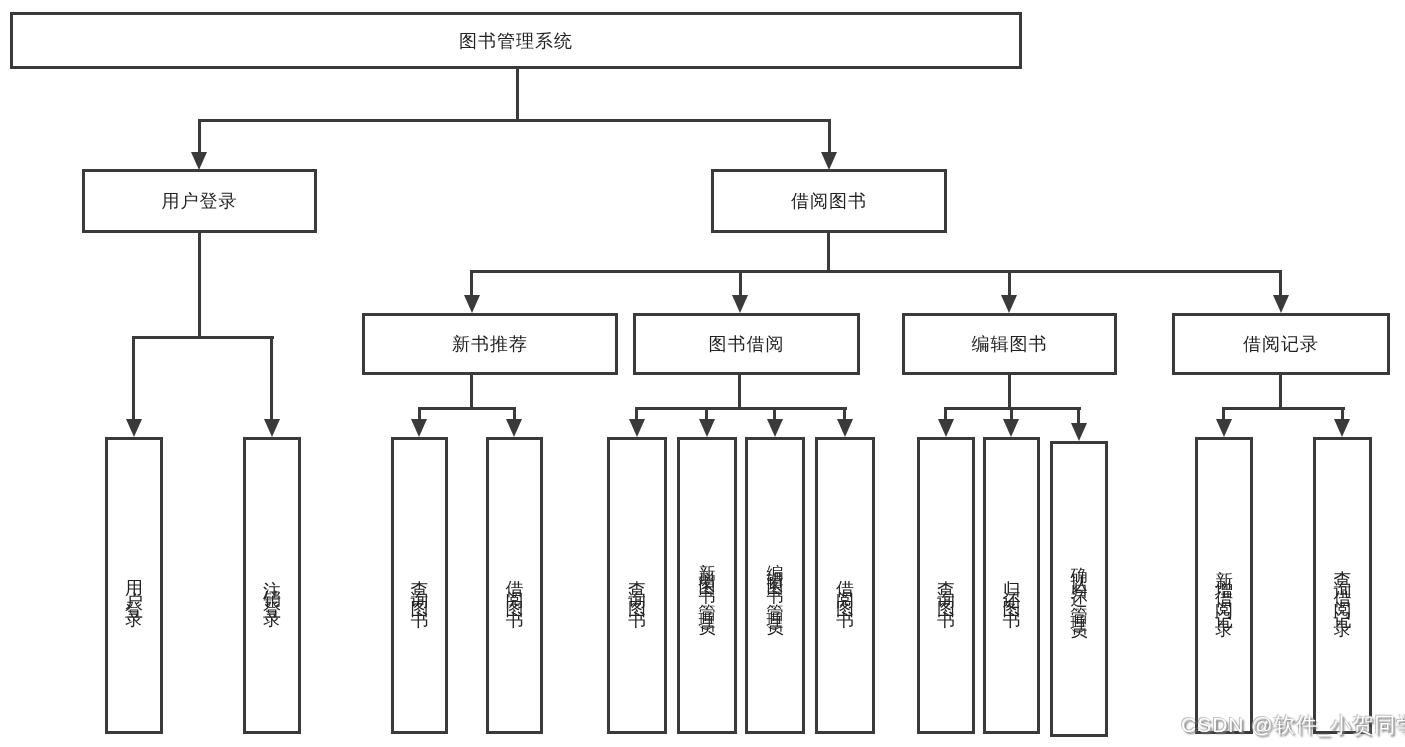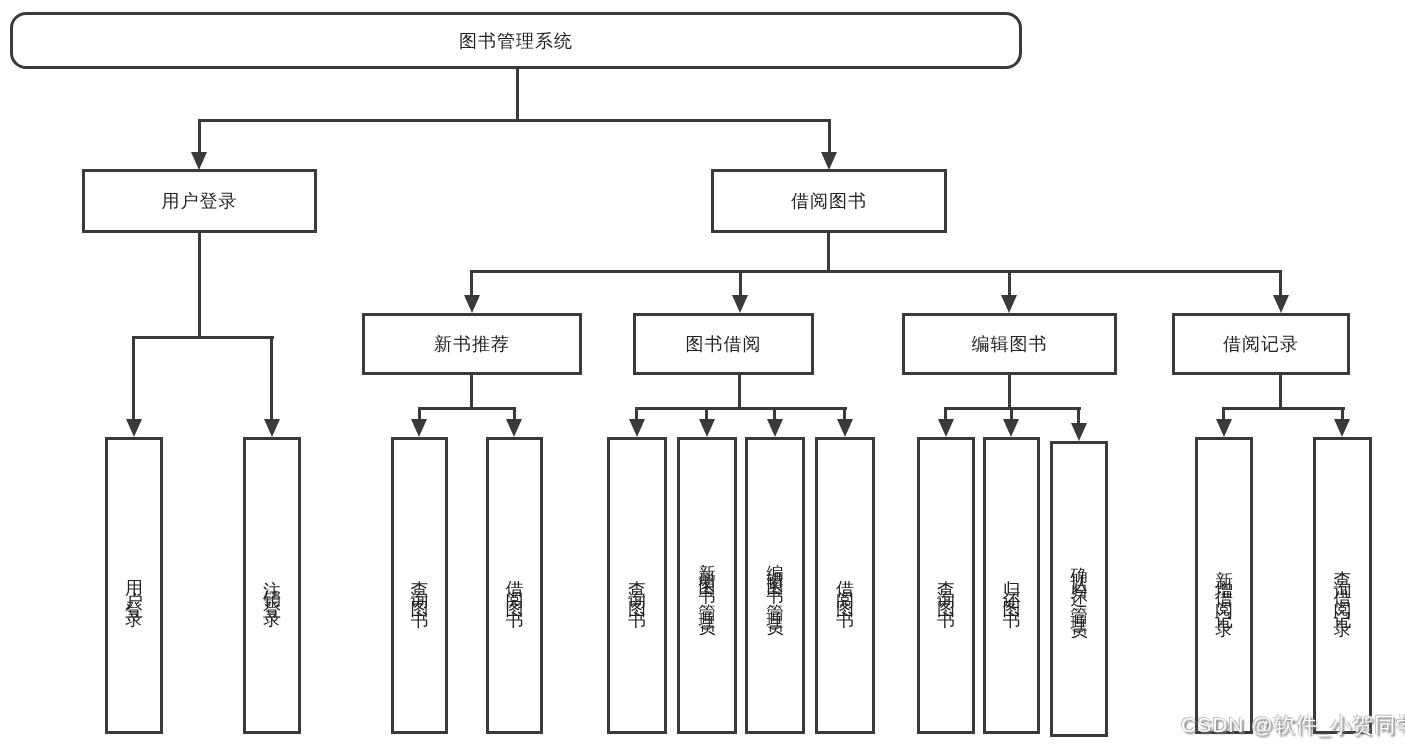--- a/index.html
+++ b/index.html
@@ -54,33 +54,33 @@
     color:#ffffff;font-weight:400;
     text-shadow:2px 2px 2px #787878, 0 0 1px #9a9a9a, -1px -1px 1px #c0c0c0;
     z-index:10;white-space:nowrap;
   }
 </style>
 </head>
 <body>
 
 <div class="stage">
 
-  <div class="box" style="left:10px;top:12px;width:1012px;height:57px;border-radius:16px;">图书管理系统</div>
+  <div class="box" style="left:10px;top:12px;width:1012px;height:57px;">图书管理系统</div>
 
   <div class="box" style="left:82px;top:169px;width:235px;height:64px;">用户登录</div>
 
   <div class="box" style="left:711px;top:169px;width:236px;height:64px;">借阅图书</div>
 
-  <div class="box" style="left:362px;top:313px;width:220px;height:62px;">新书推荐</div>
+  <div class="box" style="left:362px;top:313px;width:256px;height:62px;">新书推荐</div>
 
-  <div class="box" style="left:633px;top:313px;width:181px;height:62px;">图书借阅</div>
+  <div class="box" style="left:633px;top:313px;width:227px;height:62px;">图书借阅</div>
 
   <div class="box" style="left:902px;top:313px;width:215px;height:62px;">编辑图书</div>
 
-  <div class="box" style="left:1172px;top:313px;width:178px;height:62px;">借阅记录</div>
+  <div class="box" style="left:1172px;top:313px;width:218px;height:62px;">借阅记录</div>
 
   <div class="vbox" style="left:105px;top:437px;width:58px;height:297px;">用户登录</div>
 
   <div class="vbox" style="left:243px;top:437px;width:58px;height:297px;">注销登录</div>
 
   <div class="vbox" style="left:391px;top:437px;width:57px;height:297px;">查询图书</div>
 
   <div class="vbox" style="left:486px;top:437px;width:57px;height:297px;">借阅图书</div>
 
   <div class="vbox" style="left:607px;top:437px;width:60px;height:297px;">查询图书</div>

